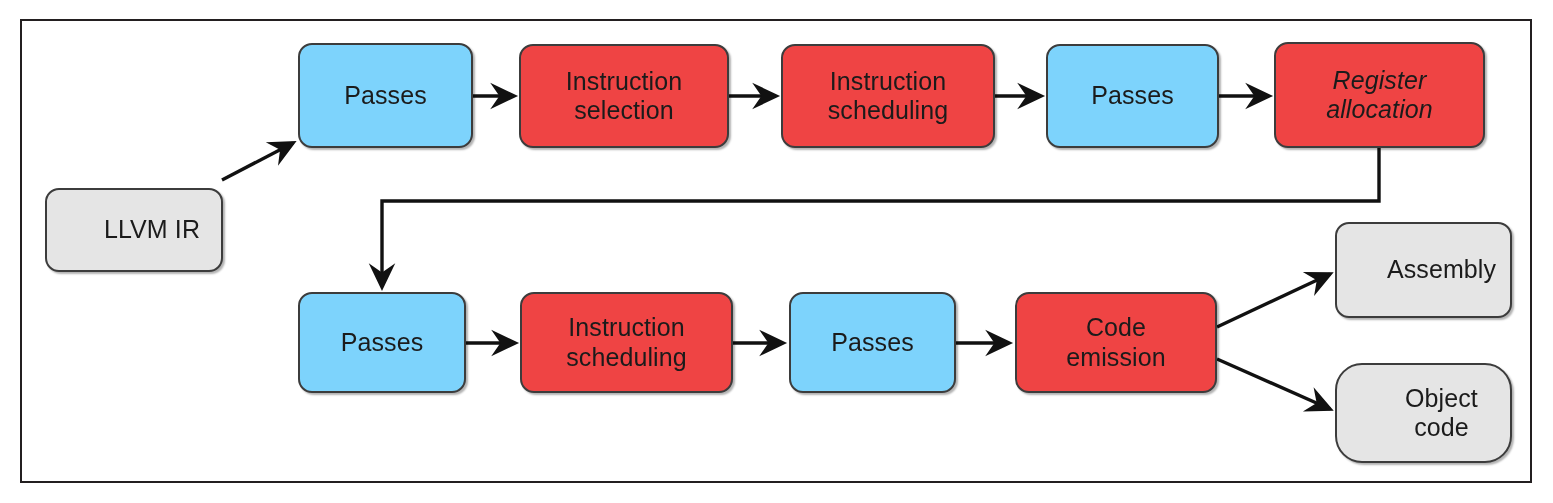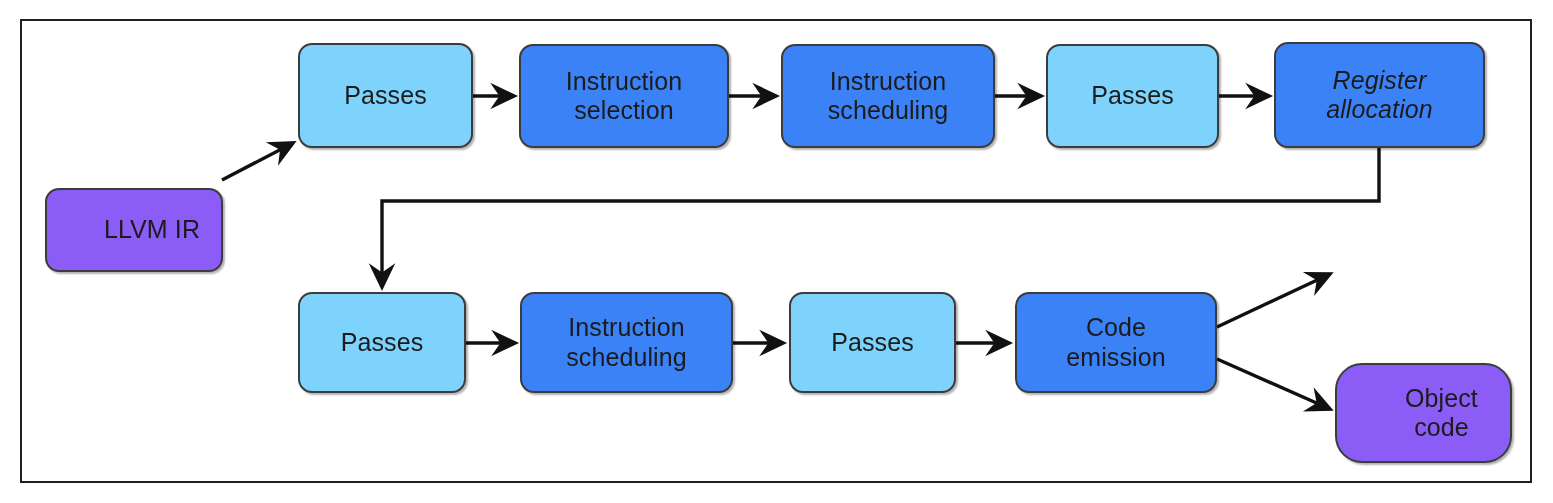--- a/index.html
+++ b/index.html
@@ -48,22 +48,22 @@
     align-items: center;
     justify-content: center;
     text-align: center;
     color: #1b1b1b;
     font-size: 25px;
     line-height: 1.18;
     letter-spacing: 0.1px;
     box-shadow: 2px 2px 2px rgba(0,0,0,0.30);
     background: #7dd3fc;
   }
-  .node.light  { background: #3b82f6; }
-  .node.dark   { background: #8b5cf6; padding-left: 36px; }
+  .node.light  { background: #ef4444; }
+  .node.dark   { background: #e5e5e5; padding-left: 36px; }
   .node .label {
     display: block;
     padding: 0 6px;
     white-space: pre-line;
   }
 </style>
 </head>
 <body>
 
 <div id="canvas">
@@ -141,19 +141,22 @@
 
   <div class="node" style="left:789px; top:292px; width:167px; height:101px;">
     <span class="label">Passes</span>
   </div>
 
   <div class="node light" style="left:1015px; top:292px; width:202px; height:101px;">
     <span class="label">Code
 emission</span>
   </div>
 
+  <div class="node dark" style="left:1335px; top:222px; width:177px; height:96px;">
+    <span class="label">Assembly</span>
+  </div>
 
   <div class="node dark" style="left:1335px; top:363px; width:177px; height:100px;border-radius:27px;">
     <span class="label">Object
 code</span>
   </div>
 
 </div>
 
 </body></html>

